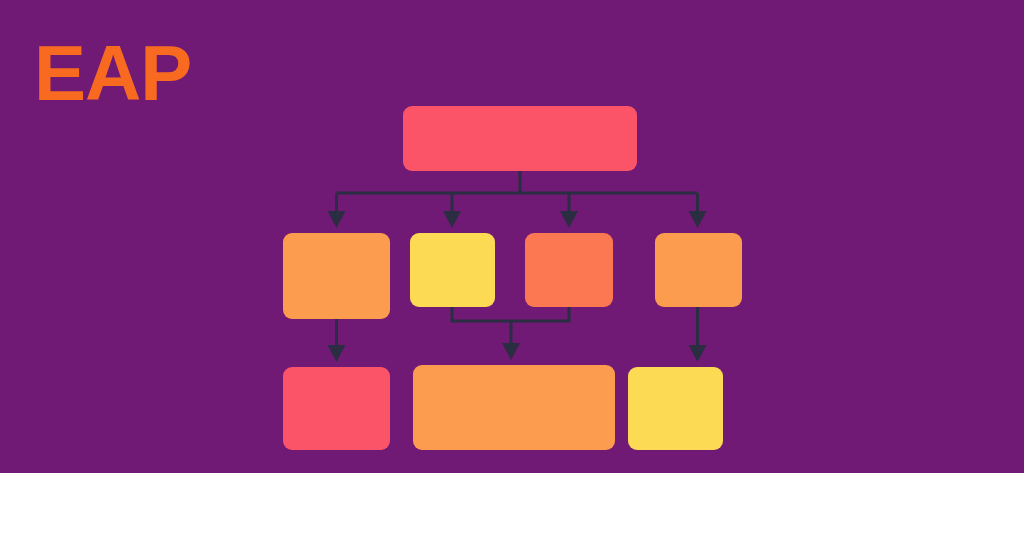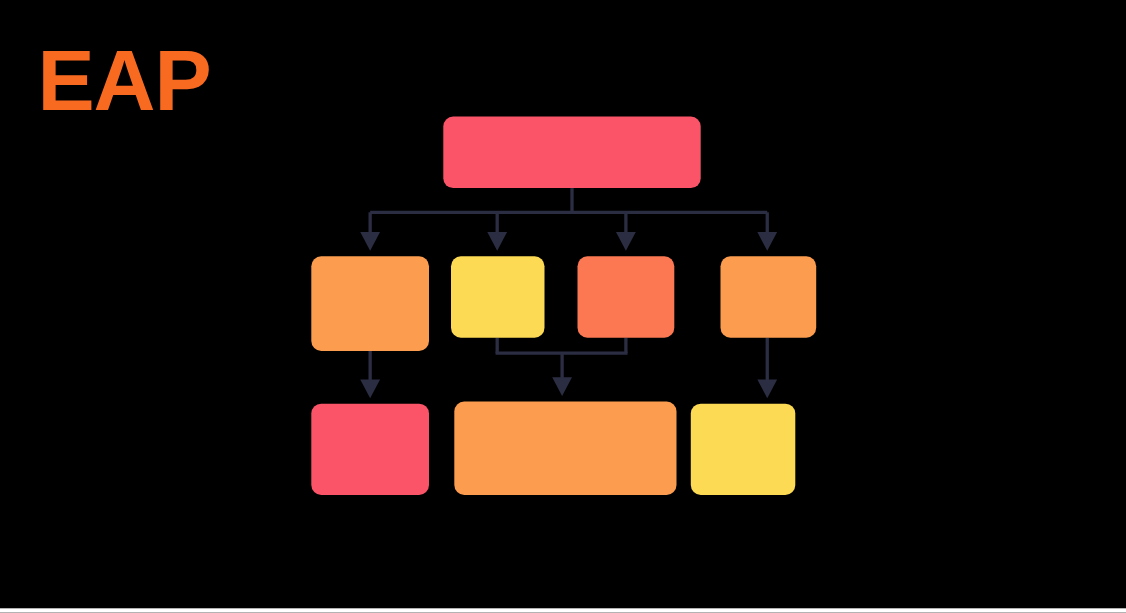--- a/index.html
+++ b/index.html
@@ -8,22 +8,22 @@
   }
   body {
     width: 1024px;
     height: 557px;
     overflow: hidden;
     font-family: "Liberation Sans", sans-serif;
   }
   #canvas {
     position: relative;
     width: 1024px;
-    height: 553px;
-    background: #000000;
+    height: 473px;
+    background: #701a75;
   }
   #logo-text {
     position: absolute;
     left: 34px;
     top: 33px;
     font-family: "Liberation Sans", sans-serif;
     font-weight: bold;
     font-size: 78px;
     line-height: 80px;
     letter-spacing: -1px;

